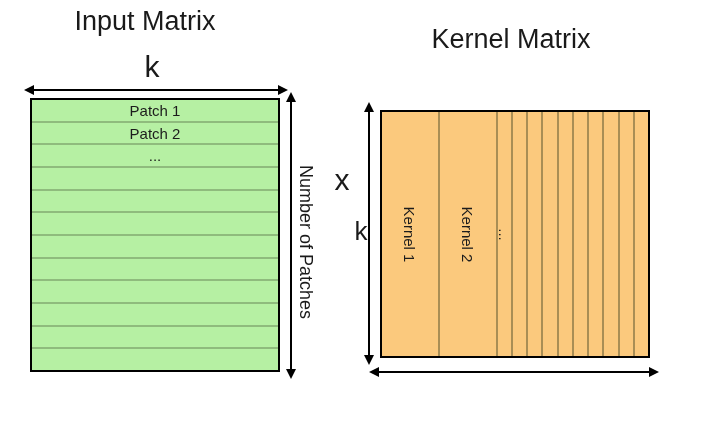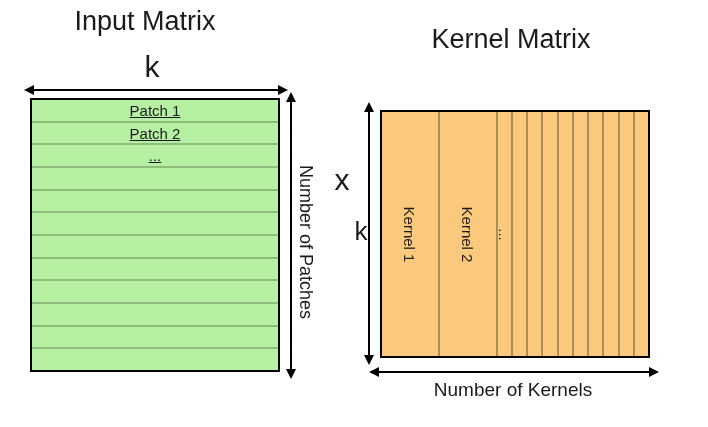--- a/index.html
+++ b/index.html
@@ -10,21 +10,21 @@
   }
   .title{position:absolute;transform:translateX(-50%);font-size:27px;white-space:nowrap;text-align:center;}
   .big-label{position:absolute;transform:translateX(-50%);white-space:nowrap;}
   .hlabel{position:absolute;transform:translateX(-50%);white-space:nowrap;}
   .vwrap{position:absolute;width:0;height:0;}
   .vwrap .vtext{
     position:absolute;transform:translate(-50%,-50%) rotate(90deg);
     white-space:nowrap;display:block;
   }
   .matrix{position:absolute;border:2px solid #000;box-sizing:border-box;display:flex;}
-  #input-matrix{background:var(--green-fill);flex-direction:column;text-decoration:underline;}
+  #input-matrix{background:var(--green-fill);flex-direction:column;}
   #kernel-matrix{background:var(--orange-fill);flex-direction:row;}
   .g-row{flex:1;border-bottom:2px solid var(--green-line);display:flex;align-items:center;justify-content:center;}
   .g-row:last-child{border-bottom:none;}
   .k-col{flex:1;border-right:2px solid var(--orange-line);display:flex;align-items:center;justify-content:center;overflow:visible;}
   .k-col:last-child{border-right:none;}
   .cell-label{font-size:15px;color:#1c1c1c;line-height:1;}
   .k-col .cell-label{transform:rotate(90deg);white-space:nowrap;}
   .arrow-h{position:absolute;height:2px;background:var(--arrow,#000);}
   .arrow-h::before{content:"";position:absolute;left:-9px;top:-4px;width:0;height:0;
     border-top:5px solid transparent;border-bottom:5px solid transparent;border-right:10px solid var(--arrow,#000);}
@@ -113,15 +113,14 @@
       <div class="k-col"></div>
       <div class="k-col"></div>
       <div class="k-col"></div>
       <div class="k-col"></div>
       <div class="k-col"></div>
       <div class="k-col"></div>
     </div>
 
   <div class="arrow-h" id="arrow-kernels"></div>
 
-  <div class="hlabel" id="kernels-label">Number of Kernels</div>
 
 </div>
 
 </body></html>

